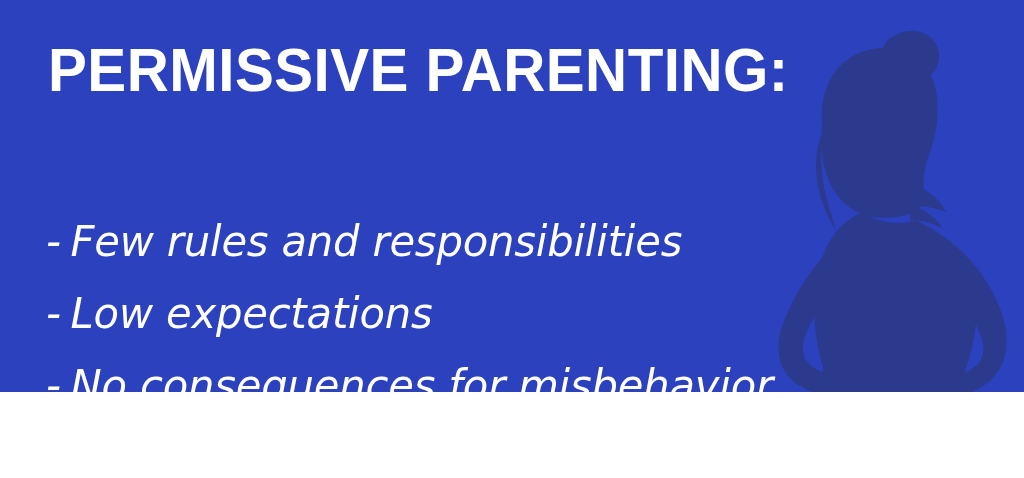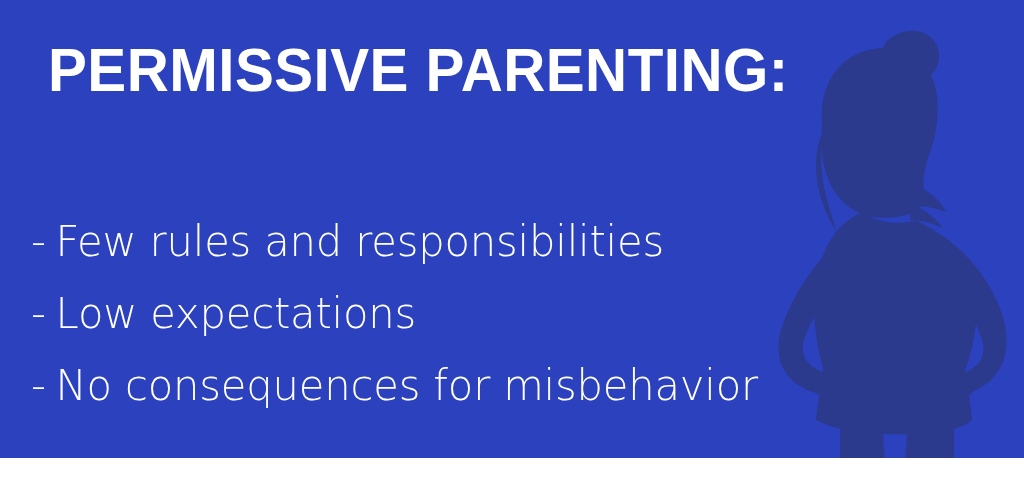--- a/index.html
+++ b/index.html
@@ -9,21 +9,21 @@
   body {
     width: 1024px;
     height: 478px;
     overflow: hidden;
     font-family: "Liberation Sans", sans-serif;
   }
 
   #slide {
     position: relative;
     width: 1024px;
-    height: 458px;
+    height: 392px;
     background: #2B41BE;
     overflow: hidden;
   }
 
   
   #silhouette-layer {
     position: absolute;
     top: 0;
     right: 0;
     width: 260px;
@@ -55,23 +55,24 @@
     line-height: 68px;
     font-weight: bold;
     letter-spacing: 0.5px;
     transform: scaleX(0.94);
     transform-origin: left top;
     white-space: nowrap;
   }
 
   #bullets {
     position: absolute;
-    left: 31px;
+    left: 46px;
     top: 205px;
     width: 960px;
+    font-style: italic;
   }
 
   .bullet-line {
     color: #FFFFFF;
     font-family: "DejaVu Sans", "Liberation Sans", sans-serif;
     font-size: 43px;
     line-height: 72px;
     font-weight: 300;
     letter-spacing: -0.2px;
     white-space: nowrap;

